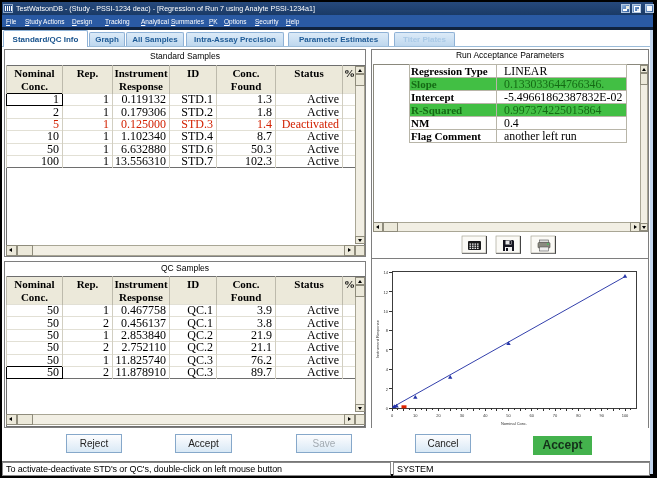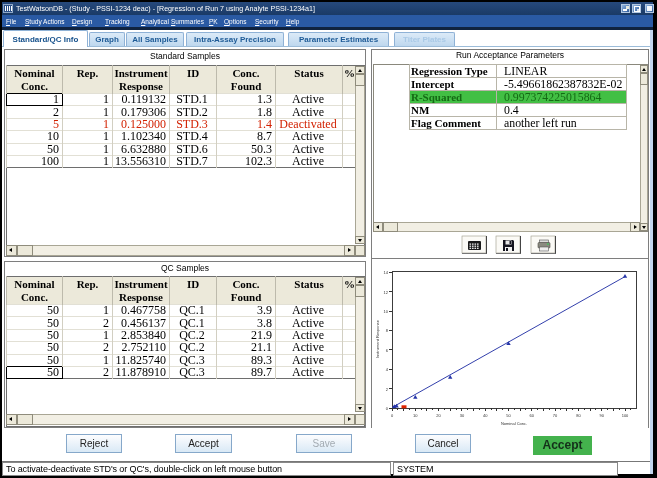--- a/index.html
+++ b/index.html
@@ -22,21 +22,21 @@
 .tab.active{top:30px;height:17px;background:#fff;line-height:17px;z-index:3;color:#16518c;}
 #tabline{left:2px;top:46px;width:648px;height:1px;background:#9cbcd9;z-index:1;}
 
 .panel{box-sizing:border-box;border:1px solid #7e7e7e;background:#fff;}
 .plabel{position:absolute;text-align:center;font-size:8.5px;color:#000;}
 
 table.grid{border-collapse:collapse;table-layout:fixed;font-family:"Liberation Serif",serif;font-size:12px;color:#000;border:1px solid #6e6e6e;}
 table.grid td{padding:0 3px 0 1px;overflow:hidden;white-space:nowrap;border-left:1px solid #d2cfc2;border-top:1px solid #e2e0d5;line-height:11px;}
 table.grid th{vertical-align:top;background:#ece9da;font-weight:bold;text-align:center;font-size:11px;line-height:12.5px;border-left:1px solid #bdbaac;padding:1px 0 0 0;overflow:hidden;font-family:"Liberation Serif",serif;}
 td.num{text-align:right;}
-td.txt{text-align:center;padding-left:2px;}
+td.txt{text-align:right;padding-left:2px;}
 tr.red td{color:#d22000;}
 
 .sb{background:#f2efe4;border:1px solid #a9a695;box-sizing:border-box;}
 .sbtn{position:absolute;background:#ece9da;border:1px solid #8f8c7c;box-sizing:border-box;}
 .arr{position:absolute;width:0;height:0;}
 
 table.rgrid{border-collapse:collapse;table-layout:fixed;font-family:"Liberation Serif",serif;font-size:11.8px;color:#000;border:1px solid #7e7e7e;}
 table.rgrid td{padding:0 0 0 7px;white-space:nowrap;overflow:hidden;border:1px solid #b8b5a8;line-height:12px;}
 table.rgrid td.lbl{font-weight:bold;font-size:11px;padding-left:1px;}
 tr.green td{background:#42bf44;color:#146a14;}
@@ -247,21 +247,21 @@
         <td class="txt">QC.2</td>
         <td class="num">21.1</td>
         <td class="txt">Active</td>
         <td></td>
       </tr>
 <tr style="height:12.4px">
         <td class="num">50</td>
         <td class="num">1</td>
         <td class="num">11.825740</td>
         <td class="txt">QC.3</td>
-        <td class="num">89.3</td>
+        <td class="num">76.2</td>
         <td class="txt">Active</td>
         <td></td>
       </tr>
 <tr style="height:12.4px">
         <td class="num" style="border:1px solid #000;">50</td>
         <td class="num">2</td>
         <td class="num">11.878910</td>
         <td class="txt">QC.3</td>
         <td class="num">89.7</td>
         <td class="txt">Active</td>
@@ -290,20 +290,24 @@
 <div class="abs" style="left:373px;top:64px;width:275px;height:168px;border:1px solid #8a887c;box-sizing:border-box;"></div>
 <table class="rgrid abs" style="left:373px;top:64px;width:217px;margin-left:36px;">
 <colgroup>
       <col style="width:87px">
       <col style="width:130px">
     </colgroup>
 <tbody>
       <tr style="height:13px">
         <td class="lbl">Regression Type</td>
         <td>LINEAR</td>
+      </tr>
+<tr style="height:13px" class="green">
+        <td class="lbl">Slope</td>
+        <td>0.133033644766346.</td>
       </tr>
 <tr style="height:13px">
         <td class="lbl">Intercept</td>
         <td>-5.49661862387832E-02</td>
       </tr>
 <tr style="height:13px" class="green">
         <td class="lbl">R-Squared</td>
         <td>0.997374225015864</td>
       </tr>
 <tr style="height:13px">
@@ -475,13 +479,13 @@
 </svg>
 
 <div class="btn" style="left:66px;top:434px;width:56px;">Reject</div>
 <div class="btn" style="left:175px;top:434px;width:57px;">Accept</div>
 <div class="btn" style="left:296px;top:434px;width:56px;color:#a3abb2;">Save</div>
 <div class="btn" style="left:415px;top:434px;width:56px;">Cancel</div>
 <div class="abs" style="left:533px;top:436px;width:59px;height:19px;background:#44b24d;color:#14301a;font-weight:bold;font-size:12px;text-align:center;line-height:19px;">Accept</div>
 
 <div class="abs" style="left:2px;top:461px;width:648px;height:1px;background:#777;"></div>
 <div class="status" style="left:2px;top:462px;width:389px;height:14px;">To activate-deactivate STD's or QC's, double-click on left mouse button</div>
-<div class="status" style="left:393px;top:462px;width:225px;height:14px;">SYSTEM</div>
+<div class="status" style="left:393px;top:462px;width:257px;height:14px;">SYSTEM</div>
 
 </body></html>

